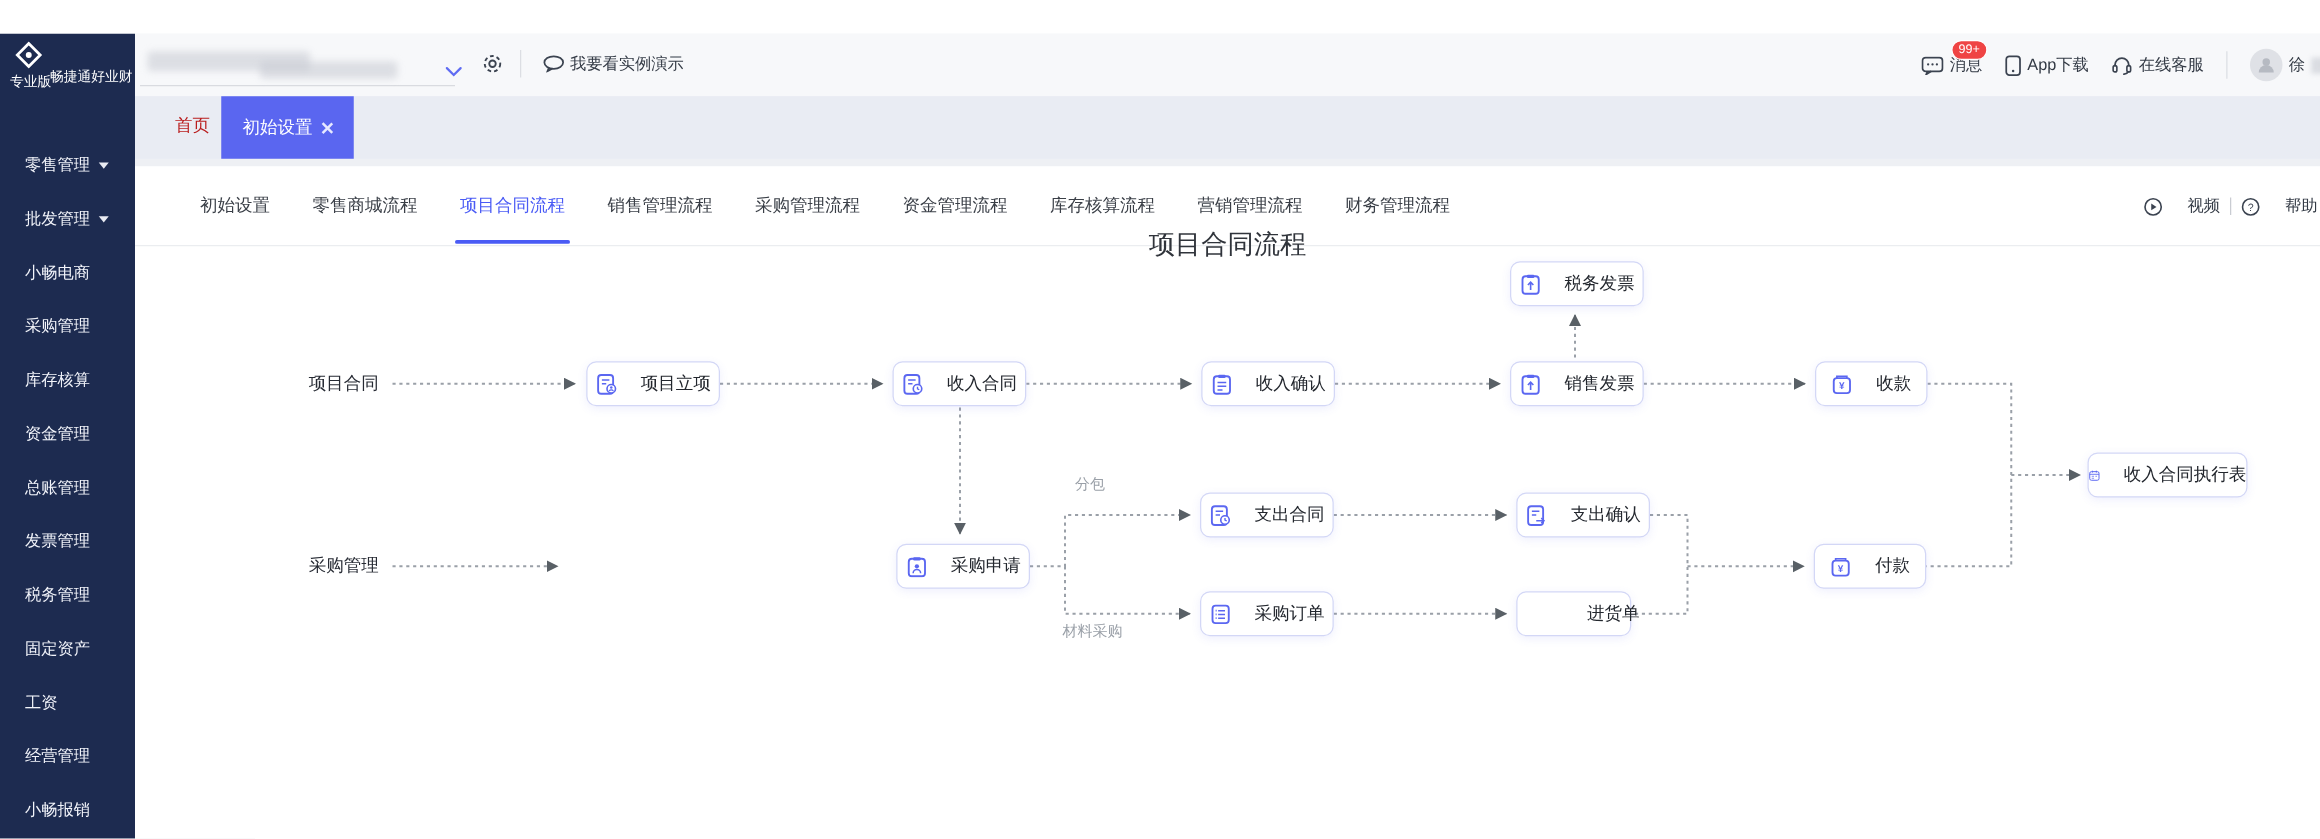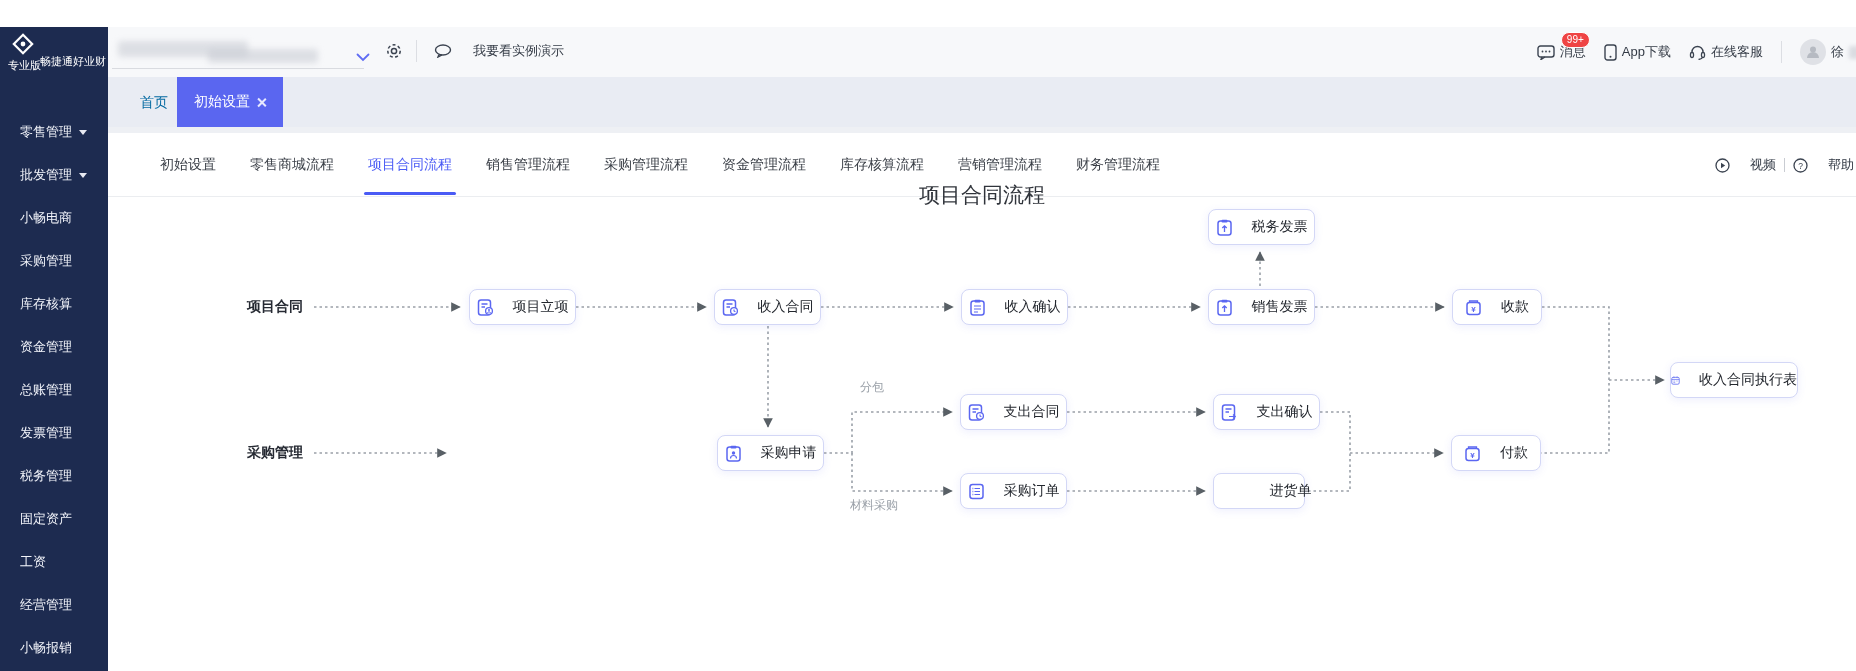--- a/index.html
+++ b/index.html
@@ -18,51 +18,51 @@
   .nav-item { height:43px; line-height:43px; padding-left:20px; font-size:13px; color:#f2f4fa; cursor:pointer; white-space:nowrap; }
   .caret { display:inline-block; width:0; height:0; border-left:4px solid transparent; border-right:4px solid transparent; border-top:5px solid #e8eaf2; margin-left:7px; vertical-align:middle; }
 
   
   .topbar { position:absolute; left:108px; top:27px; width:1748px; height:50px; background:#f7f8fa; }
   .acct-select { position:absolute; left:4px; top:8px; width:252px; height:34px; border-bottom:1px solid #d9dbe0; cursor:pointer; }
   .blur-blob { position:absolute; background:#c7cad2; opacity:.55; border-radius:3px; filter:blur(3px); }
   .chevron { position:absolute; left:244px; top:18px; }
   .icon-btn { position:absolute; top:14px; cursor:pointer; }
   .v-divider { position:absolute; top:13px; width:1px; height:22px; background:#dcdee3; }
-  .demo-link { position:absolute; left:326px; top:15px; display:flex; align-items:center; gap:21px; font-size:13px; color:#333a45; cursor:pointer; }
+  .demo-link { position:absolute; left:326px; top:15px; display:flex; align-items:center; gap:4px; font-size:13px; color:#333a45; cursor:pointer; }
   .tb-right { position:absolute; right:-8px; top:0; height:50px; display:flex; align-items:center; gap:18px; }
   .tb-item { position:relative; display:flex; align-items:center; gap:5px; font-size:13px; color:#333a45; cursor:pointer; white-space:nowrap; }
   .badge { position:absolute; top:-11px; left:24px; background:#ef4444; color:#fff; font-size:10px; line-height:14px; padding:0 5px; border-radius:8px; border:1px solid #fff; }
   .avatar { width:26px; height:26px; border-radius:50%; background:#dfe1e6; display:flex; align-items:center; justify-content:center; }
   .uname { font-size:13px; color:#333a45; }
   .uname-blur { display:inline-block; width:15px; height:13px; background:#c7cad2; opacity:.6; filter:blur(2px); vertical-align:middle; }
 
   
   .tabrow { position:absolute; left:108px; top:77px; width:1748px; height:50px; background:#e9ecf3; }
-  .tab-home { position:absolute; left:18px; top:0; height:50px; line-height:50px; padding:0 14px; font-size:14px; color:#0369a1; cursor:pointer; }
+  .tab-home { position:absolute; left:18px; top:0; height:50px; line-height:50px; padding:0 14px; font-size:14px; color:#b91c1c; cursor:pointer;font-family:Liberation Mono, monospace; }
   .tab-active { position:absolute; left:69px; top:0; width:106px; height:50px; background:#5a66f0; color:#fff; font-size:14px; display:flex; align-items:center; justify-content:center; gap:7px; cursor:pointer; }
   .x-icon { display:inline-block; position:relative; width:9px; height:9px; cursor:pointer; }
   .x-icon::before,.x-icon::after { content:""; position:absolute; left:4px; top:-1px; width:1.5px; height:11px; background:#e7e9ff; }
   .x-icon::before { transform:rotate(45deg); } .x-icon::after { transform:rotate(-45deg); }
 
   
   .card { position:absolute; left:108px; top:133px; width:1748px; height:538px; background:#fff; }
   .subtabs { position:absolute; left:0; top:0; width:1748px; height:64px; border-bottom:1px solid #ebedf0; display:flex; align-items:center; gap:26px; padding-left:48px; }
   .subtab { font-size:14px; color:#3a3f47; cursor:pointer; position:relative; padding:21px 4px; white-space:nowrap; }
   .subtab.active { color:#4a5bf5; }
   .subtab.active::after { content:""; position:absolute; left:0; right:0; bottom:0; height:3px; background:#4a5bf5; border-radius:2px; }
   .subtab-actions { position:absolute; right:2px; top:0; height:64px; display:flex; align-items:center; gap:8px; font-size:13px; color:#333a45; }
   .sa-item { display:flex; align-items:center; gap:20px; cursor:pointer; white-space:nowrap; }
   .sa-div { width:1px; height:14px; background:#c9ccd2; }
 
   .flow-title { position:absolute; left:0; top:48px; width:1748px; text-align:center; font-size:21px; color:#30343b; font-weight:500; }
 
   
   .edges { position:absolute; left:0; top:0; width:1748px; height:538px; pointer-events:none; }
-  .lane-label { position:absolute; width:80px; text-align:left; font-size:14px; color:#262a33; font-weight:700; }
+  .lane-label { position:absolute; width:80px; text-align:left; font-size:14px; color:#262a33; font-weight:400; }
   .node { position:absolute; height:36px; background:#fff; border:1px solid #d3d7f6; border-radius:8px; box-shadow:0 2px 8px rgba(90,102,240,.10); display:flex; align-items:center; justify-content:center; gap:19px; font-size:14px; color:#23272e; cursor:pointer; white-space:nowrap; }
   .branch-label { position:absolute; font-size:12px; color:#9aa0a8; }
 </style>
 </head>
 <body>
 
 <div class="app">
   <div class="top-blank"></div>
 
   <div class="sidebar">

